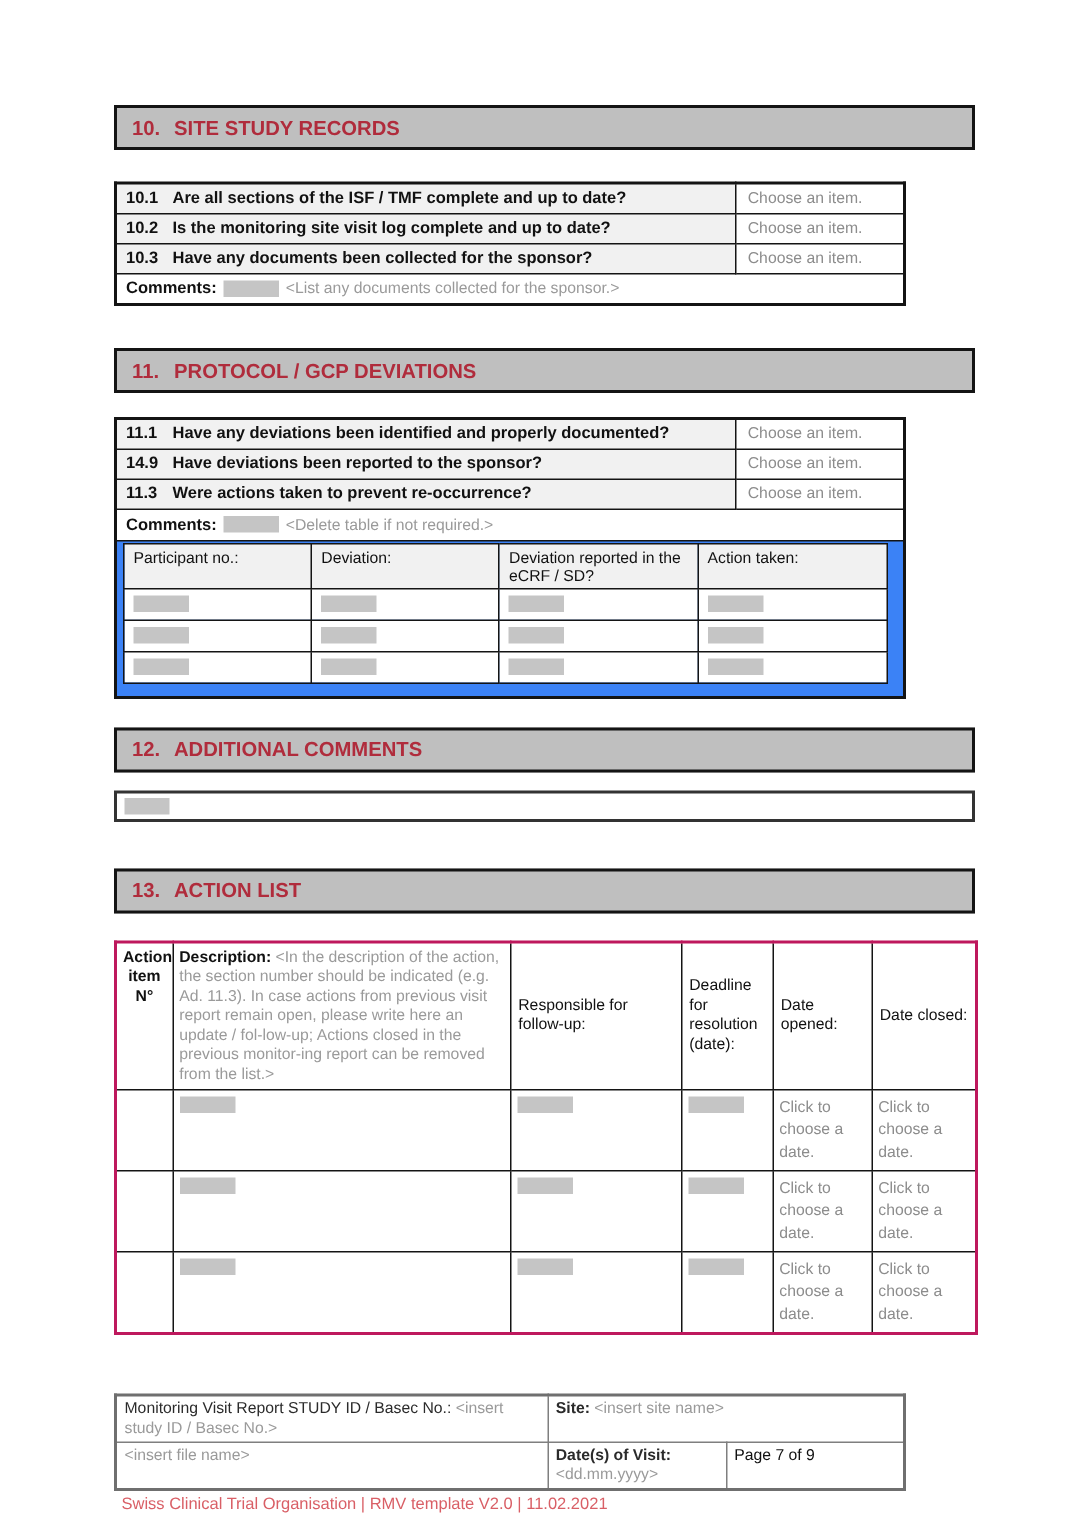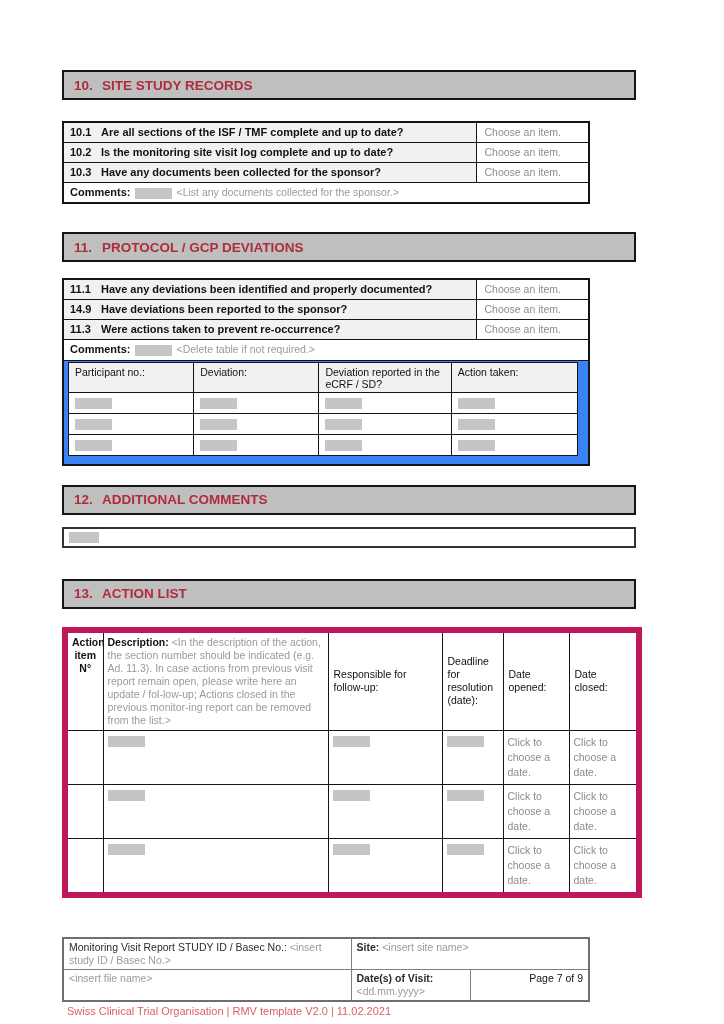--- a/index.html
+++ b/index.html
@@ -3,21 +3,21 @@
 <meta charset="utf-8">
 <style>
   * { margin:0; padding:0; box-sizing:border-box; }
   html,body { background:#ffffff; }
   body {
     width:724px; height:1024px;
     font-family:"Liberation Sans", sans-serif;
     color:#111;
   }
   .page { position:relative; width:724px; height:1024px; background:#fff; overflow:hidden; }
-  .content { position:absolute; left:62px; top:0; width:574px; }
+  .content { position:absolute; left:76px; top:0; width:574px; }
 
   
   .sec-header {
     border:2px solid #141414;
     background:#bfbfbf;
     height:30px;
     display:flex; align-items:center;
     color:#b02c3c;
     font-weight:bold; font-size:13.5px;
     padding-left:10px;
@@ -65,21 +65,21 @@
 
   
   .comment-box {
     border:2px solid #333;
     height:21px; display:flex; align-items:center;
     padding-left:5px; background:#fff;
   }
   .comment-box .ph-box { margin:0; width:30px; }
 
   
-  table.act { border:6px solid #be185d; }
+  table.act { border:2px solid #be185d; }
   table.act td { border:1px solid #141414; font-size:10.5px; background:#fff; }
   table.act td.h-top { vertical-align:top; padding:3px 4px; }
   table.act td.h-mid { vertical-align:middle; padding:3px 5px; }
   table.act tr.hdr td { height:82px; line-height:13px; }
   table.act tr.arow td { height:50px; vertical-align:top; padding:4px 4px; }
   table.act .desc-hint { color:#9a9a9a; font-weight:normal; }
   table.act td.datecell { color:#8c8c8c; line-height:15px; padding:2px 4px; }
   table.act .center { text-align:center; }
 
   
@@ -285,21 +285,21 @@
         </td>
       </tr>
       <tr>
         <td style="height:19px;">
           <span class="gray">&lt;insert file name&gt;</span>
         </td>
         <td style="width:215px;">
           <span class="lbl bold">Date(s) of Visit:</span>
           <span class="gray">&lt;dd.mm.yyyy&gt;</span>
         </td>
-        <td style="width:71px;text-align:right;">Page 7 of 9</td>
+        <td style="width:71px;">Page 7 of 9</td>
       </tr>
     </tbody>
       </table>
 
     <div class="foot-redline">Swiss Clinical Trial Organisation | RMV template V2.0 | 11.02.2021</div>
 
   </div>
 </div>
 
 </body></html>

